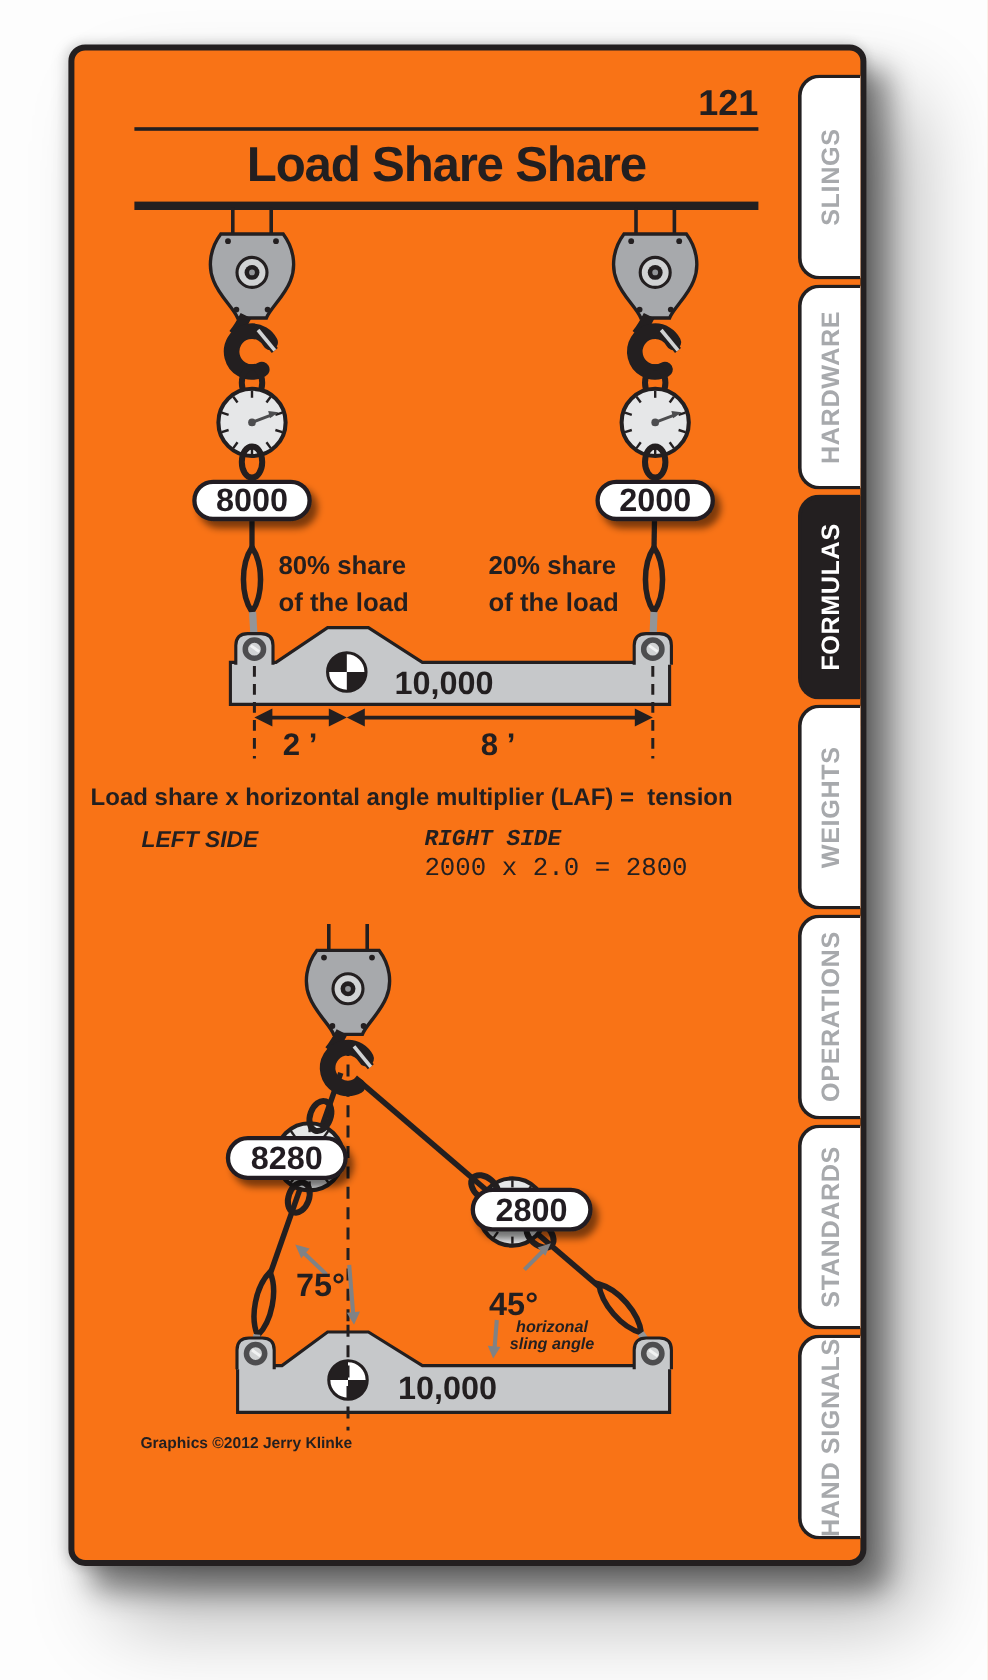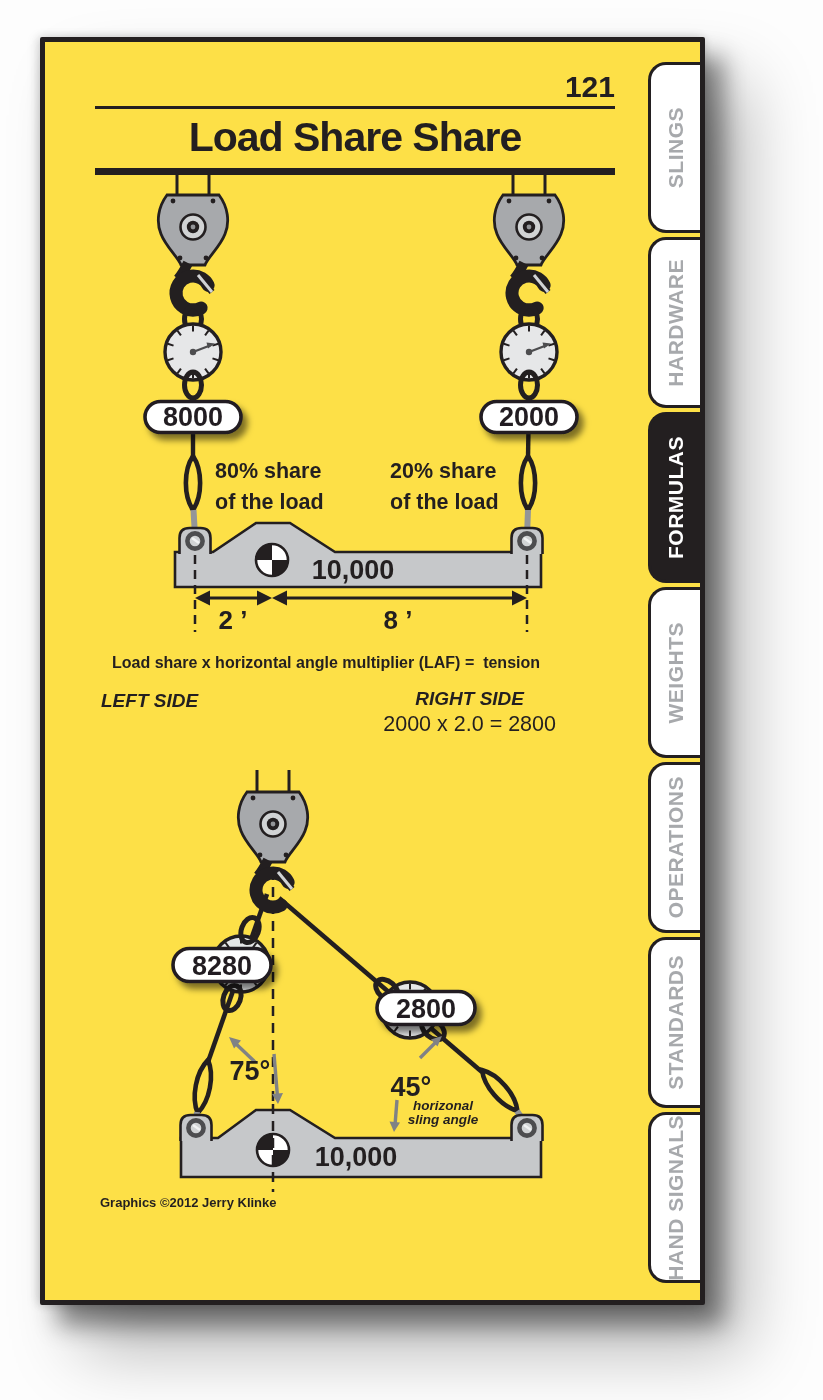--- a/index.html
+++ b/index.html
@@ -1,37 +1,37 @@
 <!DOCTYPE html>
 <html><head>
 <meta charset="utf-8">
 <style>
   html,body{margin:0;padding:0;background:#ffffff;}
   .stage{position:relative;width:823px;height:1400px;background:#fdfdfd;overflow:hidden;
          font-family:"Liberation Sans","DejaVu Sans",sans-serif;color:#231f20;}
-  .card{position:absolute;left:40px;top:37px;width:655px;height:1258px;background:#fde047;
-        border:5px solid #231f20;border-radius:2px;
+  .card{position:absolute;left:57px;top:37px;width:655px;height:1258px;background:#f97316;
+        border:5px solid #231f20;border-radius:14px;
         box-shadow:18px 20px 24px rgba(0,0,0,.45),40px 45px 70px rgba(0,0,0,.28),
                    0 0 10px rgba(0,0,0,.14),-4px 0 12px rgba(0,0,0,.08);}
   .tab{position:absolute;right:0;width:52px;height:171px;background:#fff;
        border:3px solid #231f20;border-right:none;border-radius:18px 0 0 18px;
        display:flex;align-items:center;justify-content:center;box-sizing:border-box;}
   .tab span{writing-mode:vertical-rl;transform:rotate(180deg);
        font-weight:bold;font-size:21px;letter-spacing:.5px;color:#a7a9ac;white-space:nowrap;}
   .tab.active{background:#231f20;}
   .tab.active span{color:#ffffff;}
   .pagenum{position:absolute;top:28px;right:85px;font-size:30px;font-weight:bold;}
   .rule-thin{position:absolute;left:50px;top:64px;width:520px;height:3px;background:#231f20;}
   .title{position:absolute;left:50px;top:72px;width:520px;text-align:center;
          font-size:41px;font-weight:bold;letter-spacing:-1px;}
   .rule-thick{position:absolute;left:50px;top:126px;width:520px;height:7px;background:#231f20;}
   .formula-rule{position:absolute;left:0;top:612px;width:562px;text-align:center;
-         font-size:16px;font-weight:bold;white-space:pre;}
+         font-size:20px;font-weight:bold;white-space:pre;}
   .side-left{position:absolute;left:56px;top:648px;text-align:right;}
-  .side-right{position:absolute;right:144px;top:646px;text-align:center;}
+  .side-right{position:absolute;right:144px;top:646px;text-align:left;font-family:Liberation Mono, monospace;}
   .side-head{font-size:19px;font-weight:bold;font-style:italic;}
   .side-eq{font-size:21.5px;margin-top:2px;}
   .credit{position:absolute;left:55px;top:1153px;font-size:13px;font-weight:bold;}
   .diagram{position:absolute;left:0;top:0;width:655px;height:1258px;}
   .diagram text{font-family:"Liberation Sans","DejaVu Sans",sans-serif;fill:#231f20;}
   .t-pill{font-size:27px;font-weight:bold;}
   .t-share{font-size:21.5px;font-weight:bold;}
   .t-beam{font-size:27px;font-weight:bold;}
   .t-dim{font-size:26px;font-weight:bold;}
   .t-angle{font-size:27px;font-weight:bold;}

